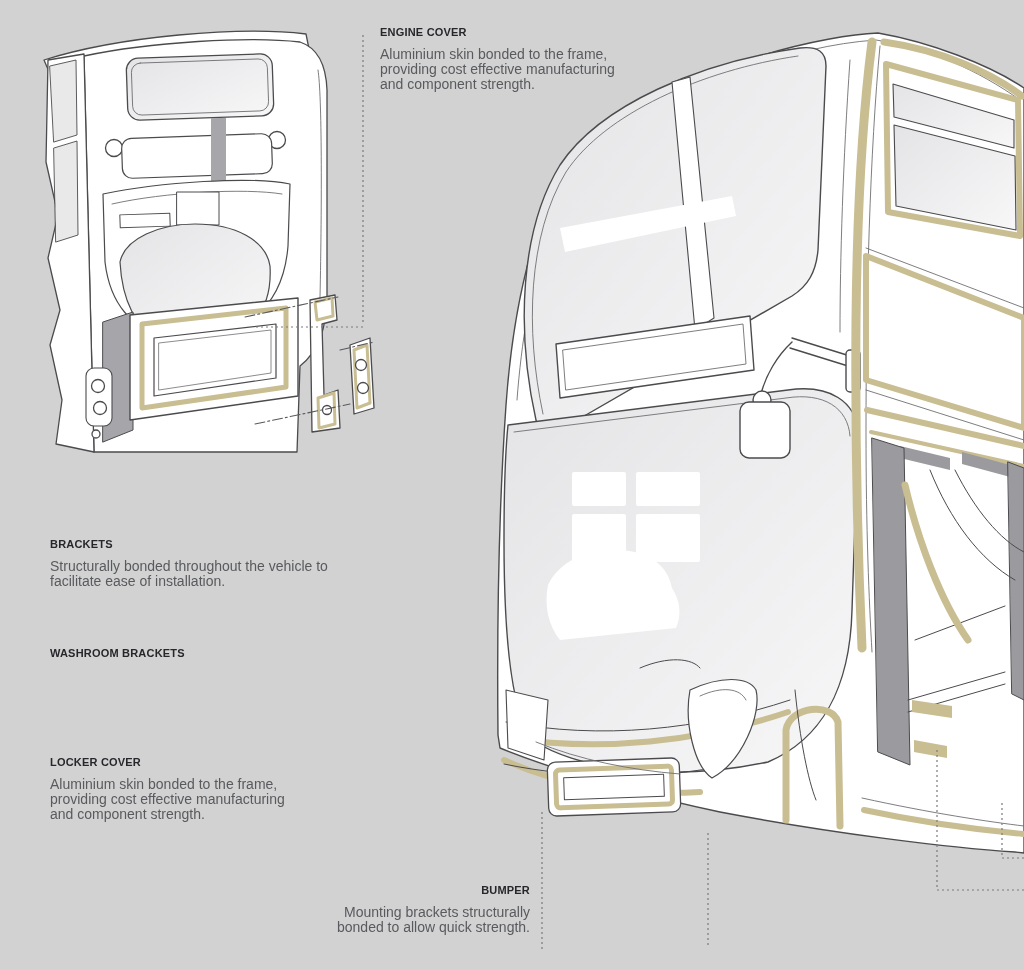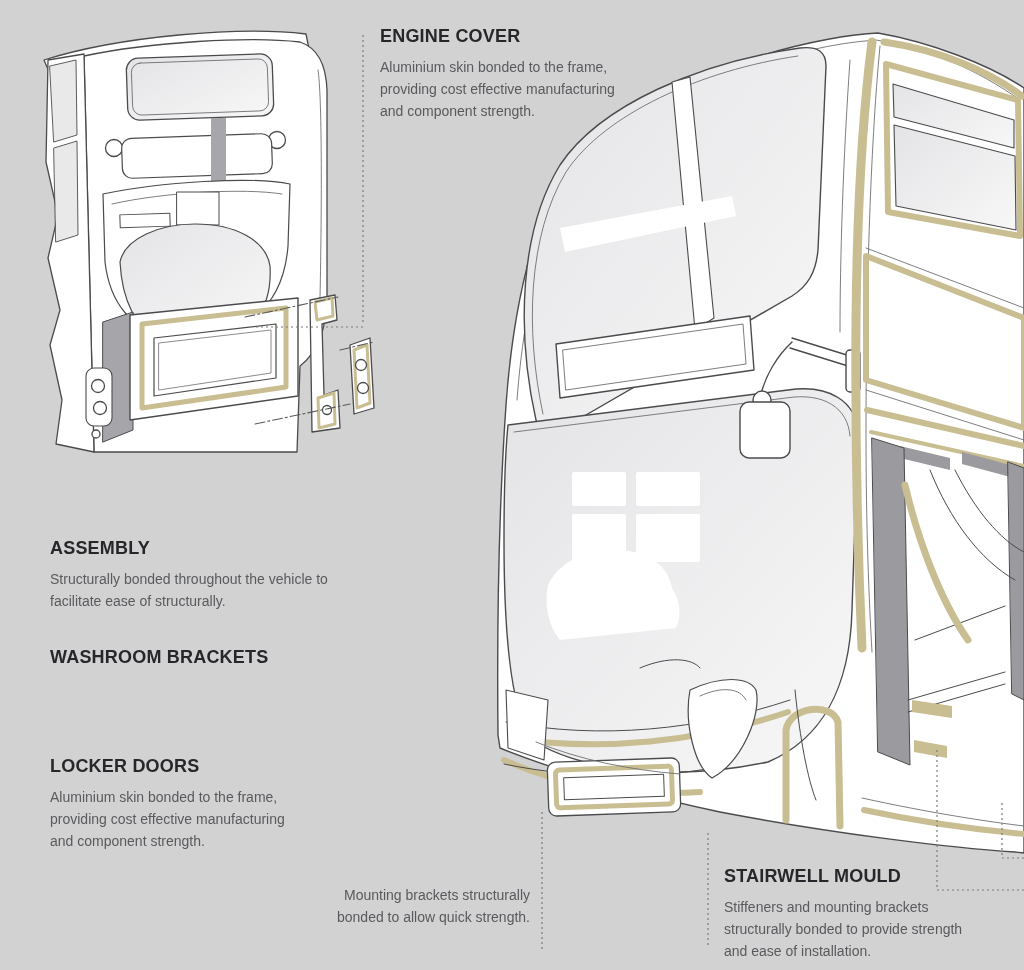--- a/index.html
+++ b/index.html
@@ -1,22 +1,22 @@
 <!DOCTYPE html>
 <html><head>
 <meta charset="utf-8">
 <style>
   html,body{margin:0;padding:0;background:#d2d2d3;}
   .stage{position:relative;width:1024px;height:970px;overflow:hidden;
          background:#d2d2d3;font-family:"Liberation Sans",sans-serif;}
   svg.art{position:absolute;left:0;top:0;}
   .label{position:absolute;}
-  .label h2{margin:0 0 9px 0;font-size:18px;font-weight:700;
+  .label h2{margin:0 0 9px 0;font-size:11px;font-weight:700;
             letter-spacing:.2px;color:#27272b;}
-  .label p{margin:0;font-size:14px;line-height:22px;color:#595a5d;}
+  .label p{margin:0;font-size:14px;line-height:15px;color:#595a5d;}
   .label.right{text-align:right;}
 </style>
 </head>
 <body>
 
 <div class="stage">
 
 <svg class="art" width="1024" height="970" viewBox="0 0 1024 970">
   <defs>
     <linearGradient id="glass" x1="0" y1="0" x2="1" y2="1">
@@ -197,35 +197,32 @@
     <path d="M1002,803 L1002,858 L1024,858"></path>
   </g>
 </svg>
 
   <div class="label" style="left:380px;top:26px;">
     <h2>ENGINE COVER</h2>
     <p style="width:255px">Aluminium skin bonded to the frame, providing cost effective manufacturing and component strength.</p>
   </div>
 
   <div class="label" style="left:50px;top:538px;">
-    <h2>ASSEMBLY</h2>
-    <p style="width:280px">Structurally bonded throughout the vehicle to facilitate ease of structurally.</p>
+    <h2>BRACKETS</h2>
+    <p style="width:280px">Structurally bonded throughout the vehicle to facilitate ease of installation.</p>
   </div>
 
   <div class="label" style="left:50px;top:647px;">
     <h2>WASHROOM BRACKETS</h2>
   </div>
 
   <div class="label" style="left:50px;top:756px;">
-    <h2>LOCKER DOORS</h2>
+    <h2>LOCKER COVER</h2>
     <p style="width:255px">Aluminium skin bonded to the frame, providing cost effective manufacturing and component strength.</p>
   </div>
 
   <div class="label right" style="right:494px;top:884px;">
+    <h2>BUMPER</h2>
     <p style="width:235px">Mounting brackets structurally bonded to allow quick strength.</p>
   </div>
 
-  <div class="label" style="left:724px;top:866px;">
-    <h2>STAIRWELL MOULD</h2>
-    <p style="width:262px">Stiffeners and mounting brackets structurally bonded to provide strength and ease of installation.</p>
-  </div>
 
 </div>
 
 </body></html>

